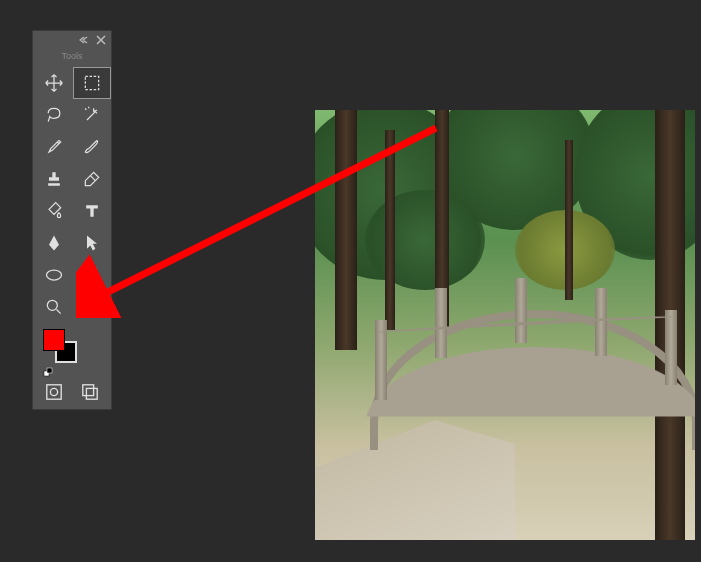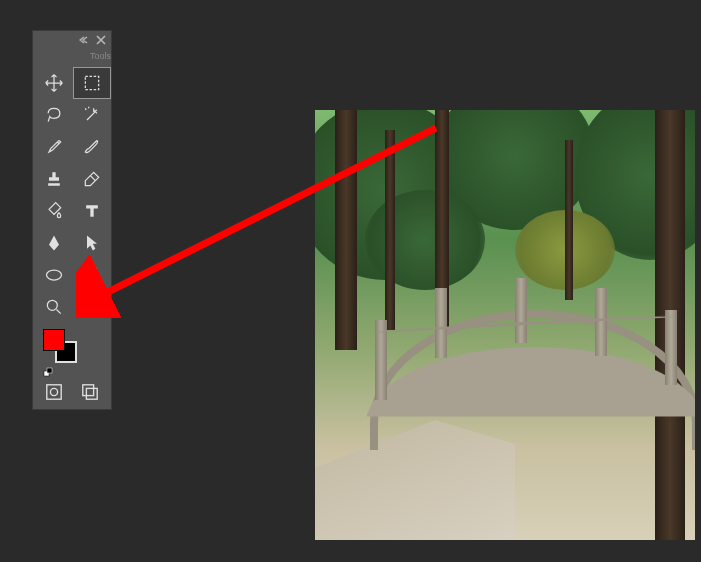--- a/index.html
+++ b/index.html
@@ -35,21 +35,21 @@
       align-items: center;
       justify-content: center;
       cursor: pointer;
     }
     .collapse-btn svg, .close-btn svg {
       width: 10px;
       height: 10px;
       fill: #bbb;
     }
     .panel-title {
-      text-align: right;
+      text-align: center;
       font-size: 9px;
       color: #888;
       padding: 2px 0 4px;
     }
     .tool-grid {
       display: grid;
       grid-template-columns: 1fr 1fr;
       padding: 2px;
     }
     .tool-cell {

